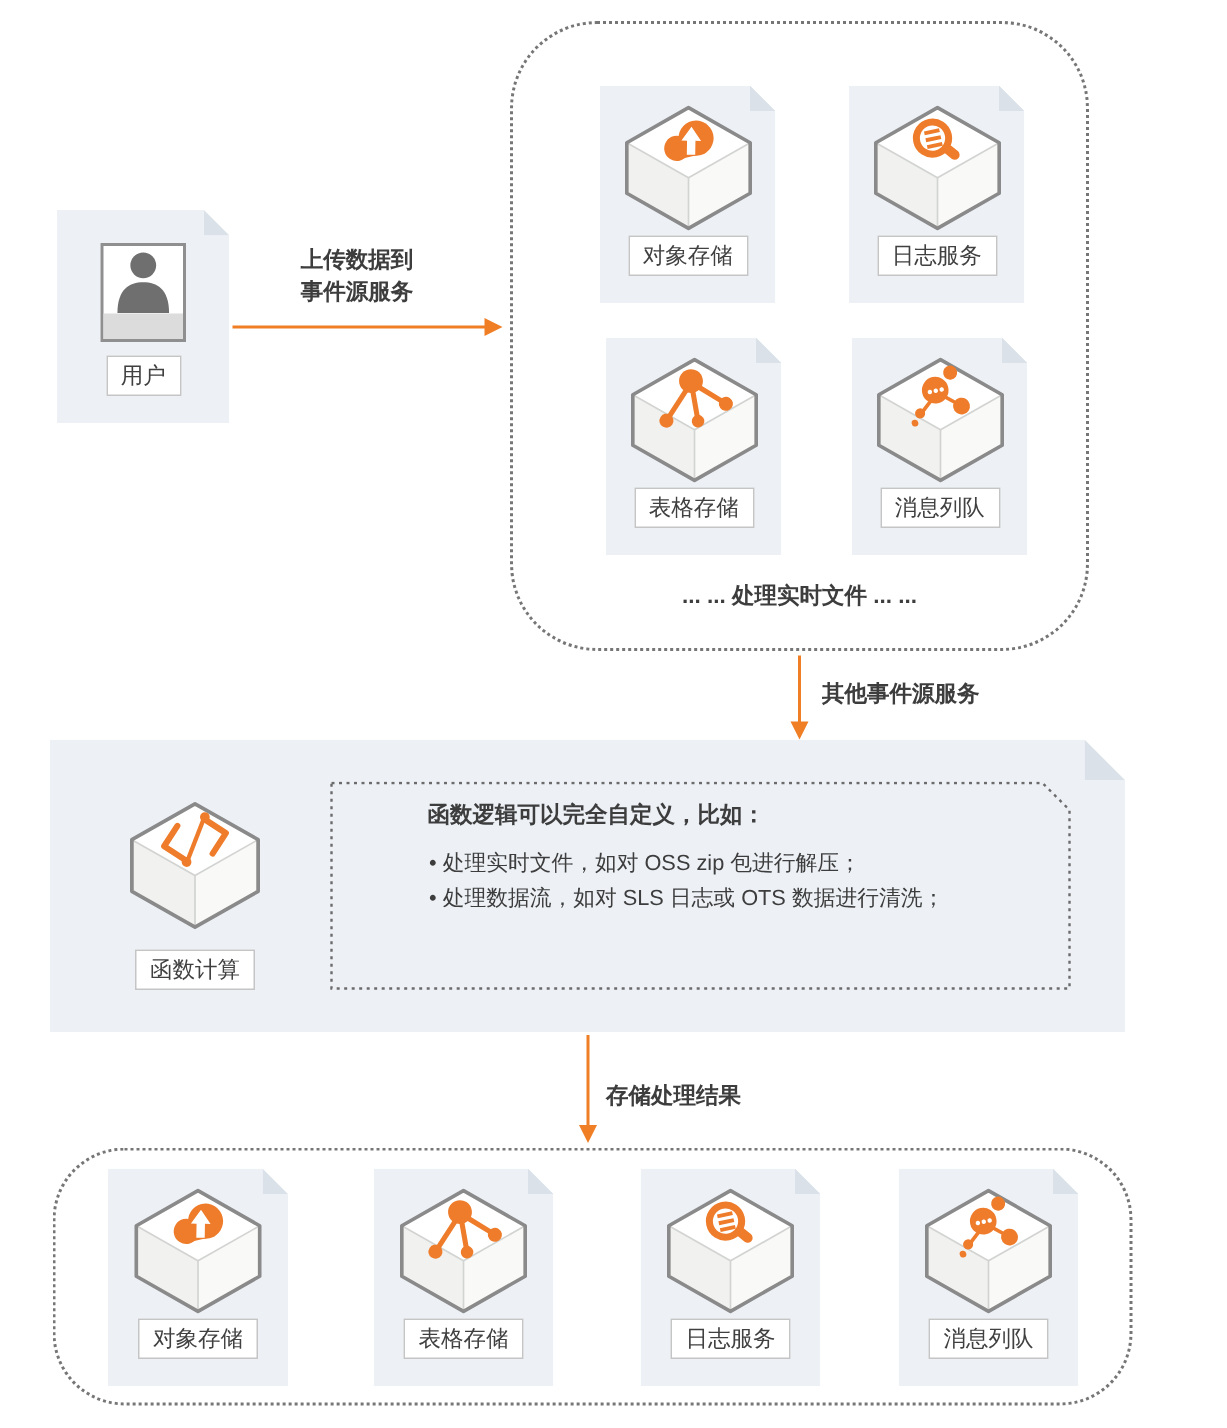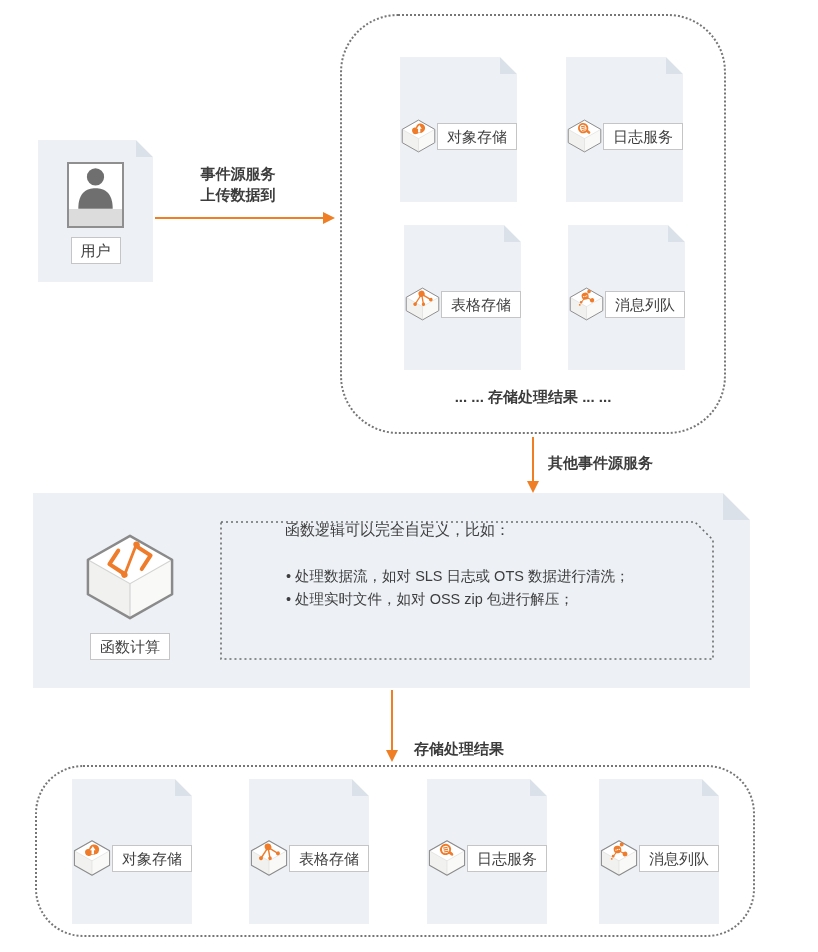--- a/index.html
+++ b/index.html
@@ -4,21 +4,21 @@
 <style>
   html,body{margin:0;padding:0;background:#fff;}
   .canvas{
     position:relative;width:818px;height:952px;background:#fff;overflow:hidden;
     font-family:"Liberation Sans","DejaVu Sans",sans-serif;color:#404040;
   }
   .doc-tile{position:absolute;background:#EDF1F6;
     clip-path:polygon(0 0, calc(100% - 17px) 0, 100% 17px, 100% 100%, 0 100%);}
   .doc-fold{position:absolute;top:0;right:0;width:17px;height:17px;background:#dbe1e9;
     clip-path:polygon(0 0, 100% 100%, 0 100%);}
-  .tile-inner{position:absolute;inset:0;display:flex;flex-direction:row;align-items:center;text-align:right;}
+  .tile-inner{position:absolute;inset:0;display:flex;flex-direction:column;align-items:center;text-align:right;}
   .chip{display:inline-block;background:#fff;border:1px solid #c5c5c5;padding:3px 9px;
     font-size:15px;line-height:19px;color:#404040;white-space:nowrap;}
   .dashed-round{position:absolute;border:2px dotted #767676;background:#fff;}
   .flow-label{position:absolute;font-size:15px;font-weight:600;color:#3d3d3d;line-height:21px;}
   .line-h{position:absolute;height:2px;background:#EF7E25;}
   .line-v{position:absolute;width:2px;background:#EF7E25;}
   .head-right{position:absolute;width:0;height:0;border-top:6px solid transparent;
     border-bottom:6px solid transparent;border-left:12px solid #EF7E25;}
   .head-down{position:absolute;width:0;height:0;border-left:6px solid transparent;
     border-right:6px solid transparent;border-top:12px solid #EF7E25;}
@@ -28,21 +28,21 @@
   .photo-strip{position:absolute;left:0;bottom:0;width:100%;height:17px;background:#dcdcdc;}
   .user-chip{position:absolute;left:50%;top:97px;transform:translateX(-50%);}
   
   .main-box{position:absolute;left:33px;top:493px;width:717px;height:195px;background:#EDF1F6;
     clip-path:polygon(0 0, calc(100% - 27px) 0, 100% 27px, 100% 100%, 0 100%);}
   .main-fold{position:absolute;top:0;right:0;width:27px;height:27px;background:#dbe1e9;
     clip-path:polygon(0 0, 100% 100%, 0 100%);}
   .fc-node{position:absolute;left:37px;top:40px;width:120px;display:flex;
     flex-direction:column;align-items:center;}
   .note{position:absolute;left:187px;top:28px;width:494px;height:139px;}
-  .note-title{position:absolute;left:65px;top:0;font-size:15px;color:#3d3d3d;}
+  .note-title{position:absolute;left:65px;top:13px;font-size:15px;color:#3d3d3d;font-weight:bold;}
   .note-bullets{position:absolute;left:66px;top:44px;font-size:14.5px;line-height:23px;color:#3d3d3d;}
   .note-bullets div::before{content:"•  ";color:#3d3d3d;}
   .more-text{position:absolute;left:0;top:372px;width:100%;text-align:center;
     font-size:15px;font-weight:600;color:#3d3d3d;}
   .cube-svg{display:block;}
 </style>
 </head>
 <body>
 
 <div class="canvas">
@@ -108,22 +108,22 @@
       <svg width="53" height="45" viewBox="0 0 40 34" style="display:block;margin:1px auto 0;">
         <circle cx="20" cy="9" r="6.5" fill="#6F6F6F"></circle>
         <path d="M7,33 C7,21 13,17.5 20,17.5 C27,17.5 33,21 33,33 Z" fill="#6F6F6F"></path>
       </svg>
       <div class="photo-strip"></div>
     </div>
     <div class="chip user-chip">用户</div>
   </div>
 
   <div class="flow-label" style="left:158px;top:163px;width:160px;text-align:center;">
+    <div>上传数据到</div>
     <div>事件源服务</div>
-    <div>上传数据到</div>
   </div>
   <div class="line-h" style="left:155px;top:217px;width:170px;"></div>
   <div class="head-right" style="left:323px;top:212px;"></div>
 
   <div class="dashed-round" style="left:340px;top:14px;width:382px;height:416px;border-radius:58px;">
 
     <div class="doc-tile" style="left:58px;top:41px;width:117px;height:145px;">
       <div class="doc-fold"></div>
       <div class="tile-inner" style="padding-top:12px;">
         <svg class="cube-svg" width="94" height="86" viewBox="0 0 100 92">
@@ -160,21 +160,21 @@
       <div class="doc-fold"></div>
       <div class="tile-inner" style="padding-top:12px;">
         <svg class="cube-svg" width="94" height="86" viewBox="0 0 100 92">
             <use href="#cube"></use>
             <use href="#ic-mq"></use>
           </svg>
         <div class="chip" style="margin-top:2px;">消息列队</div>
       </div>
     </div>
 
-    <div class="more-text">... ... 存储处理结果 ... ...</div>
+    <div class="more-text">... ... 处理实时文件 ... ...</div>
   </div>
 
   <div class="line-v" style="left:532px;top:437px;height:46px;"></div>
   <div class="head-down" style="left:527px;top:481px;"></div>
   <div class="flow-label" style="left:548px;top:452px;">其他事件源服务</div>
 
   <div class="main-box">
     <div class="main-fold"></div>
 
     <div class="fc-node">
@@ -184,29 +184,29 @@
         </svg>
       <div class="chip" style="margin-top:12px;">函数计算</div>
     </div>
 
     <div class="note">
       <svg width="494" height="139" viewBox="0 0 494 139" style="position:absolute;left:0;top:0;">
         <path d="M1,1 L475,1 L493,19 L493,138 L1,138 Z" fill="none" stroke="#6b6b6b" stroke-width="1.6" stroke-dasharray="2 3"></path>
       </svg>
       <div class="note-title">函数逻辑可以完全自定义，比如：</div>
       <div class="note-bullets">
+        <div>处理实时文件，如对 OSS zip 包进行解压；</div>
         <div>处理数据流，如对 SLS 日志或 OTS 数据进行清洗；</div>
-        <div>处理实时文件，如对 OSS zip 包进行解压；</div>
       </div>
     </div>
   </div>
 
   <div class="line-v" style="left:391px;top:690px;height:62px;"></div>
   <div class="head-down" style="left:386px;top:750px;"></div>
-  <div class="flow-label" style="left:404px;top:738px;margin-left:10px;">存储处理结果</div>
+  <div class="flow-label" style="left:404px;top:720px;">存储处理结果</div>
 
   <div class="dashed-round" style="left:35px;top:765px;width:716px;height:168px;border-radius:48px;">
 
     <div class="doc-tile" style="left:35px;top:12px;width:120px;height:145px;">
       <div class="doc-fold"></div>
       <div class="tile-inner" style="padding-top:12px;">
         <svg class="cube-svg" width="94" height="86" viewBox="0 0 100 92">
             <use href="#cube"></use>
             <use href="#ic-oss"></use>
           </svg>

